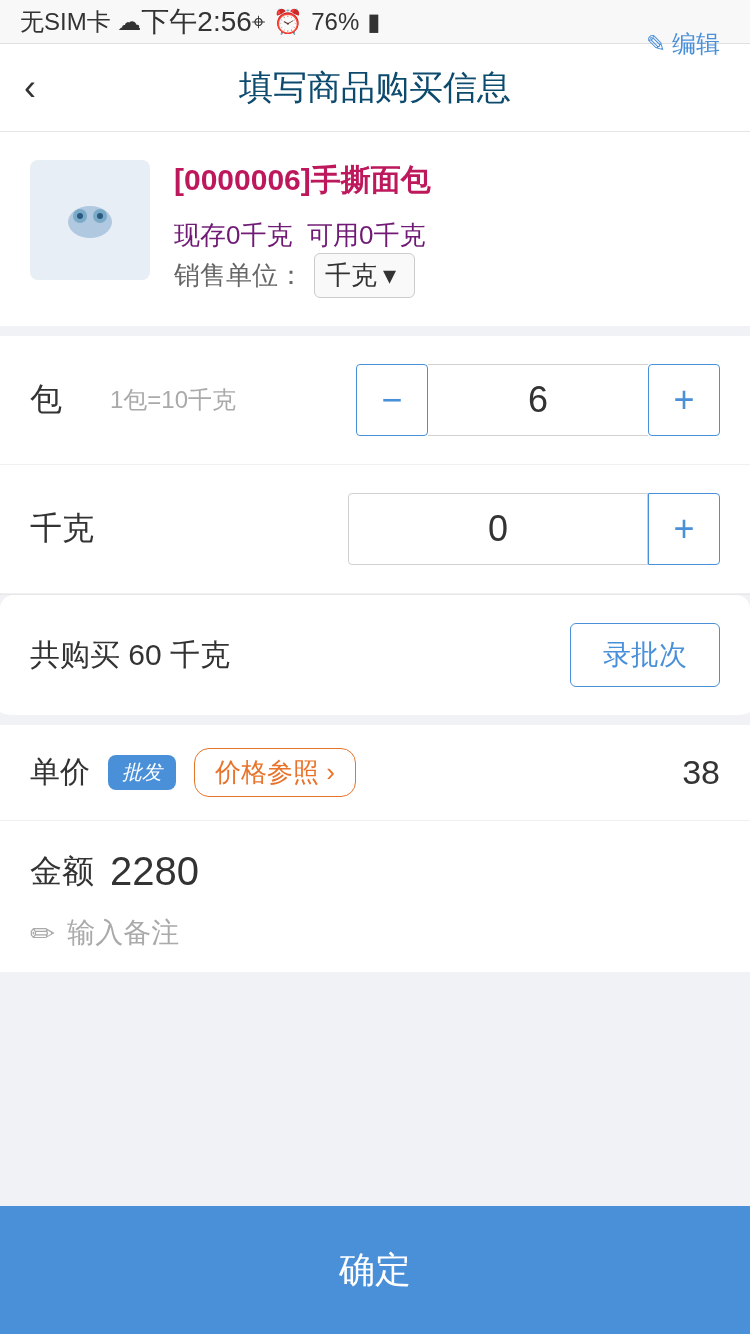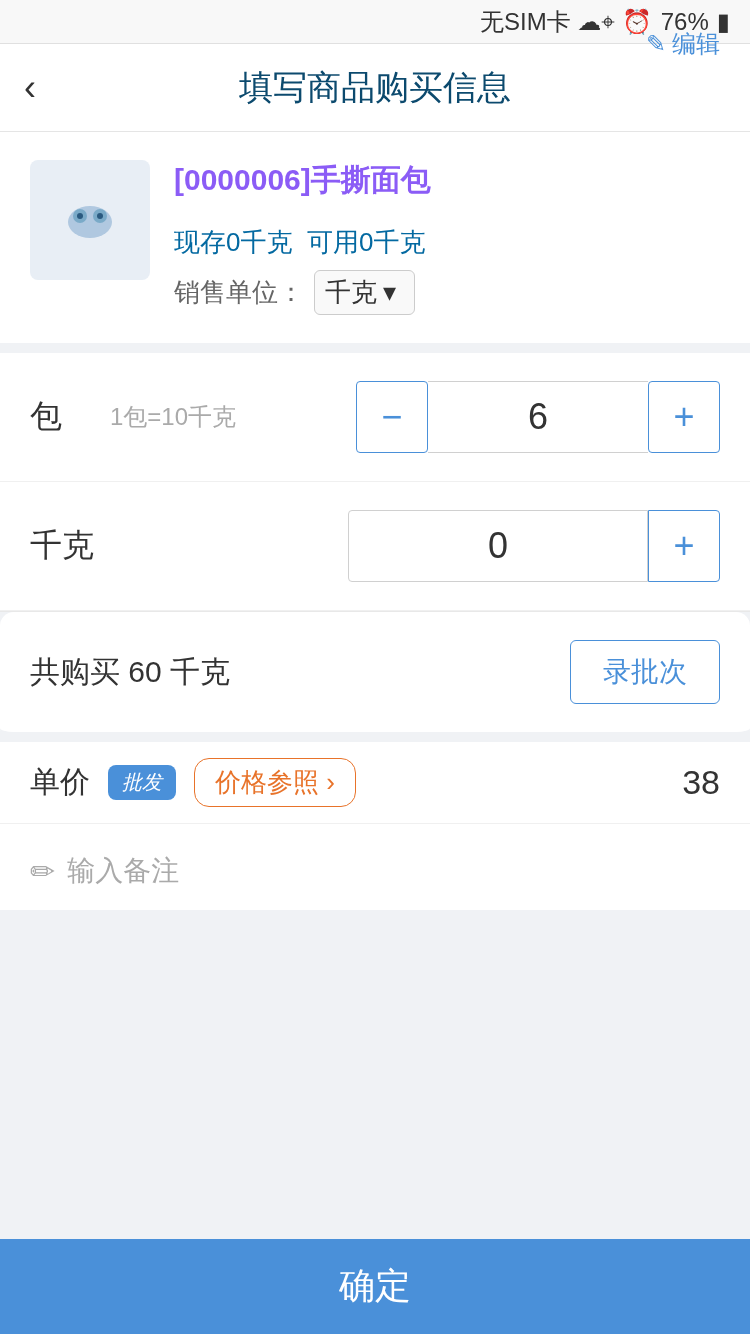--- a/index.html
+++ b/index.html
@@ -13,21 +13,21 @@
       position: relative;
     }
 
     
     .status-bar {
       width: 750px;
       height: 44px;
       background: #f8f8f8;
       display: flex;
       align-items: center;
-      justify-content: flex-end;
+      justify-content: flex-start;
       padding: 0 20px;
       font-size: 26px;
       border-bottom: 1px solid #e0e0e0;
     }
     .status-left { display: flex; align-items: center; gap: 8px; font-size: 24px; }
     .status-center { font-size: 28px; font-weight: 500; }
     .status-right { display: flex; align-items: center; gap: 8px; font-size: 24px; }
 
     
     .nav-bar {
@@ -67,22 +67,22 @@
       height: 120px;
       background: #e8eef5;
       border-radius: 8px;
       display: flex;
       align-items: center;
       justify-content: center;
       flex-shrink: 0;
     }
     .product-thumb svg { width: 60px; height: 60px; }
     .product-info { flex: 1; }
-    .product-name { font-size: 30px; font-weight: 600; color: #8b5cf6; margin-bottom: 24px; }
-    .product-stock { font-size: 26px; color: #0369a1; margin-bottom: 10px; }
+    .product-name { font-size: 30px; font-weight: 600; color: #be185d; margin-bottom: 17px; }
+    .product-stock { font-size: 26px; color: #701a75; }
     .product-unit { font-size: 26px; color: #666; display: flex; align-items: center; gap: 10px; }
     .unit-select {
       border: 1px solid #ccc;
       border-radius: 6px;
       padding: 4px 18px 4px 10px;
       font-size: 26px;
       color: #333;
       background: #f9f9f9;
       position: relative;
       display: inline-flex;
@@ -180,21 +180,21 @@
       font-size: 28px;
       padding: 12px 32px;
       border-radius: 6px;
       background: #fff;
       cursor: pointer;
     }
 
     
     .price-section {
       background: #ffffff;
-      padding: 16px 30px;
+      padding: 23px 30px;
       display: flex;
       align-items: center;
       gap: 18px;
       border-bottom: 1px solid #f0f0f0;
     }
     .price-label { font-size: 30px; color: #333; }
     .price-tag {
       background: #4a90d9;
       color: #fff;
       font-size: 20px;
@@ -242,21 +242,21 @@
       font-size: 28px;
     }
     .note-icon { font-size: 30px; }
 
     
     .confirm-btn {
       position: fixed;
       bottom: 0;
       left: 0;
       width: 750px;
-      height: 95px;
+      height: 128px;
       background: #4a90d9;
       color: #fff;
       font-size: 36px;
       display: flex;
       align-items: center;
       justify-content: center;
       cursor: pointer;
       border: none;
       outline: none;
     }
@@ -264,20 +264,21 @@
     
     .bottom-pad { height: 120px; }
   </style>
 </head>
 <body>
 
 <div class="status-bar">
   <div class="status-left">
     <span>无SIM卡 ☁</span>
   </div>
+  <div class="status-center">下午2:56</div>
   <div class="status-right">
     <span>⌖</span>
     <span>⏰</span>
     <span>76%</span>
     <span>▮</span>
   </div>
 </div>
 
 <div class="nav-bar">
   <div class="nav-back">‹</div>
@@ -341,20 +342,24 @@
 </div>
 
 <div class="price-section">
   <span class="price-label">单价</span>
   <span class="price-tag">批发</span>
   <button class="price-ref-btn">价格参照 ›</button>
   <span class="price-value">38</span>
 </div>
 
 <div class="amount-section">
+  <div class="amount-row">
+    <span class="amount-label">金额</span>
+    <span class="amount-value">2280</span>
+  </div>
   <div class="note-row">
     <span class="note-icon">✏</span>
     <span>输入备注</span>
   </div>
 </div>
 
 <div class="bottom-pad"></div>
 
 <button class="confirm-btn">确定</button>
 

